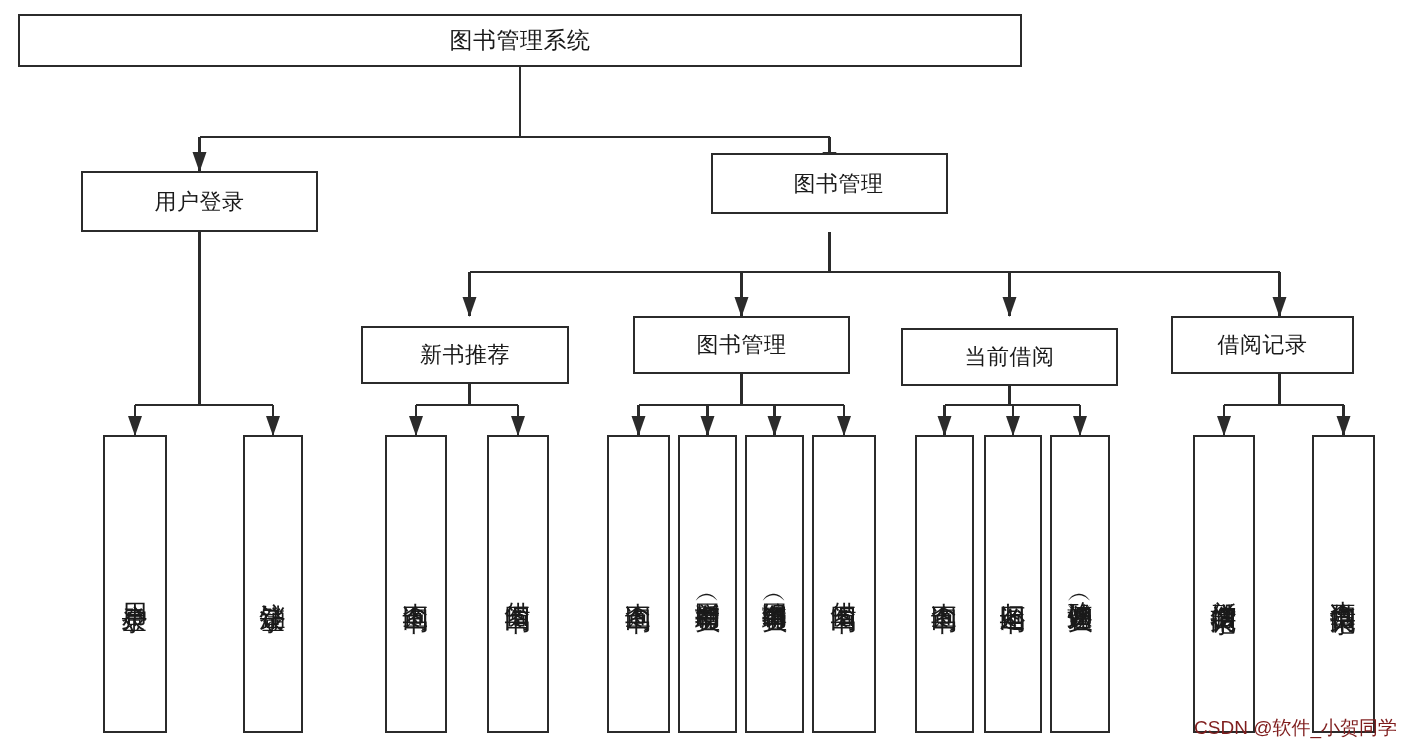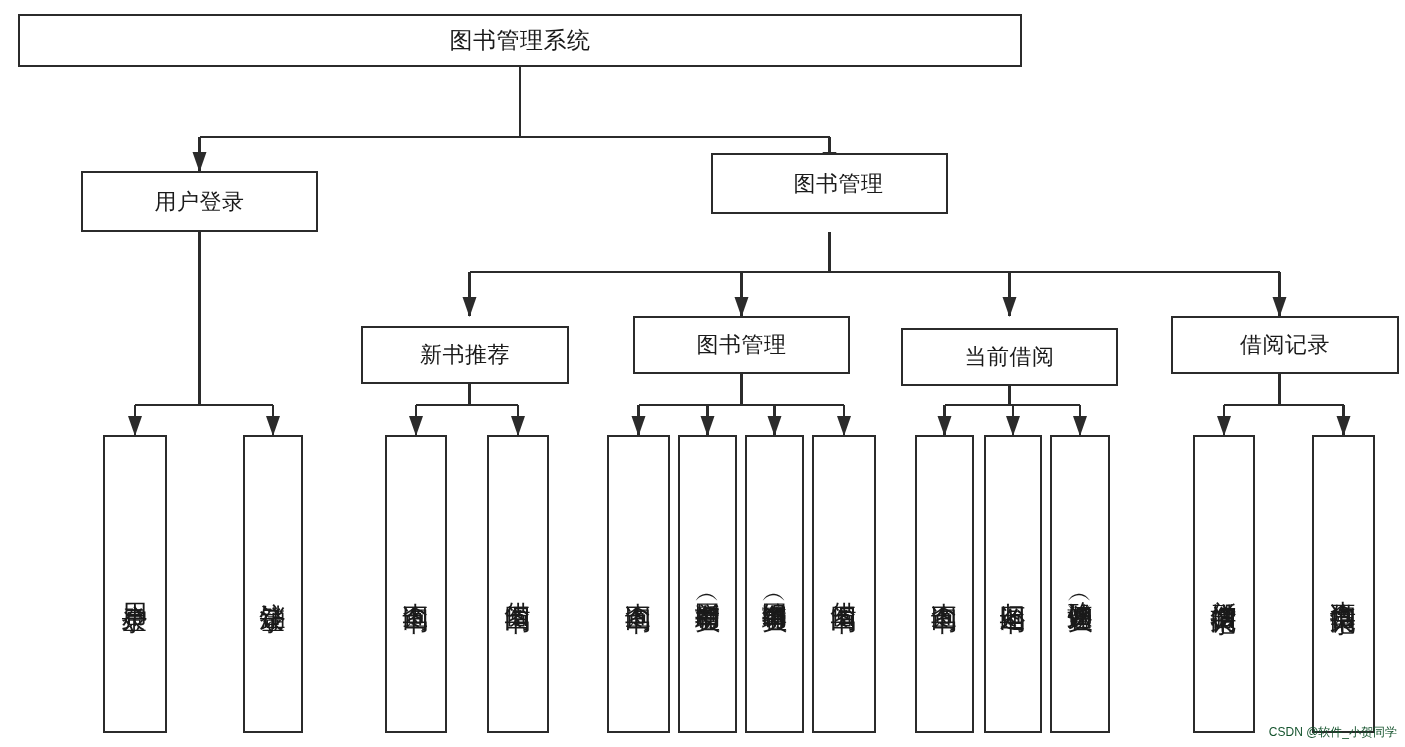--- a/index.html
+++ b/index.html
@@ -66,22 +66,22 @@
     white-space: nowrap;
   }
   .node.vert.tall .label {
     font-size: 25px;
     letter-spacing: 1px;
   }
   #watermark {
     position: absolute;
     right: 8px;
     bottom: 6px;
-    font-size: 12px;
-    color: #14532d;
+    font-size: 19px;
+    color: #7f1d1d;
     z-index: 5;
     white-space: nowrap;
     font-family: "Liberation Sans", "DejaVu Sans", sans-serif;
   }
 </style>
 </head>
 <body>
 
 <div id="canvas">
   <svg id="edges" viewBox="0 0 1405 747">
@@ -150,21 +150,21 @@
       </div>
       <div class="node horiz" style="left: 361px; top: 308px; width: 208px; height: 58px; margin-top: 18px;">
         <span class="label">新书推荐</span>
       </div>
       <div class="node horiz" style="left: 633px; top: 316px; width: 217px; height: 58px;">
         <span class="label">图书管理</span>
       </div>
       <div class="node horiz" style="left: 901px; top: 328px; width: 217px; height: 58px;">
         <span class="label">当前借阅</span>
       </div>
-      <div class="node horiz" style="left: 1171px; top: 316px; width: 228px; height: 58px;">
+      <div class="node horiz" style="left: 1171px; top: 316px; width: 183px; height: 58px;">
         <span class="label">借阅记录</span>
       </div>
       <div class="node vert" style="left: 103px; top: 435px; width: 64px; height: 298px;">
         <span class="label">用户登录</span>
       </div>
       <div class="node vert" style="left: 243px; top: 435px; width: 60px; height: 298px;">
         <span class="label">注销登录</span>
       </div>
       <div class="node vert" style="left: 385px; top: 435px; width: 62px; height: 298px;">
         <span class="label">查询图书</span>

